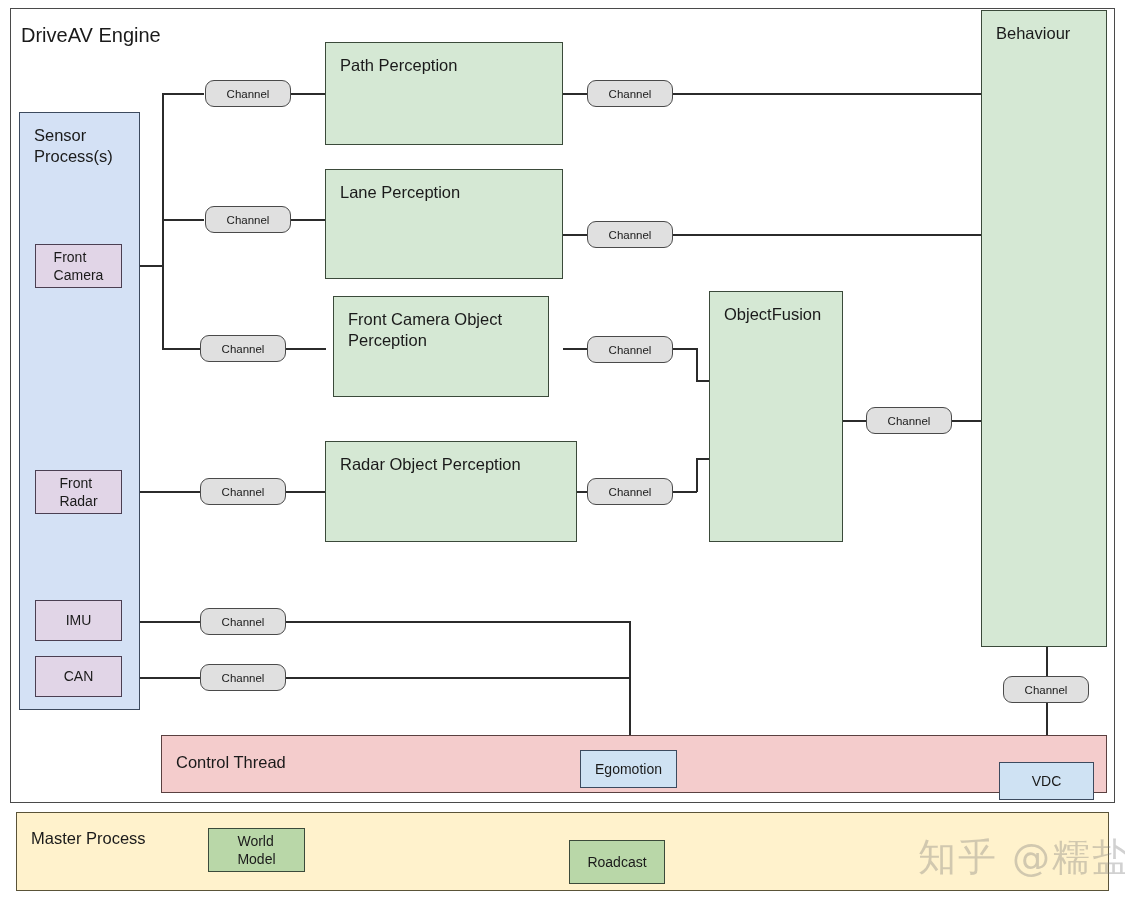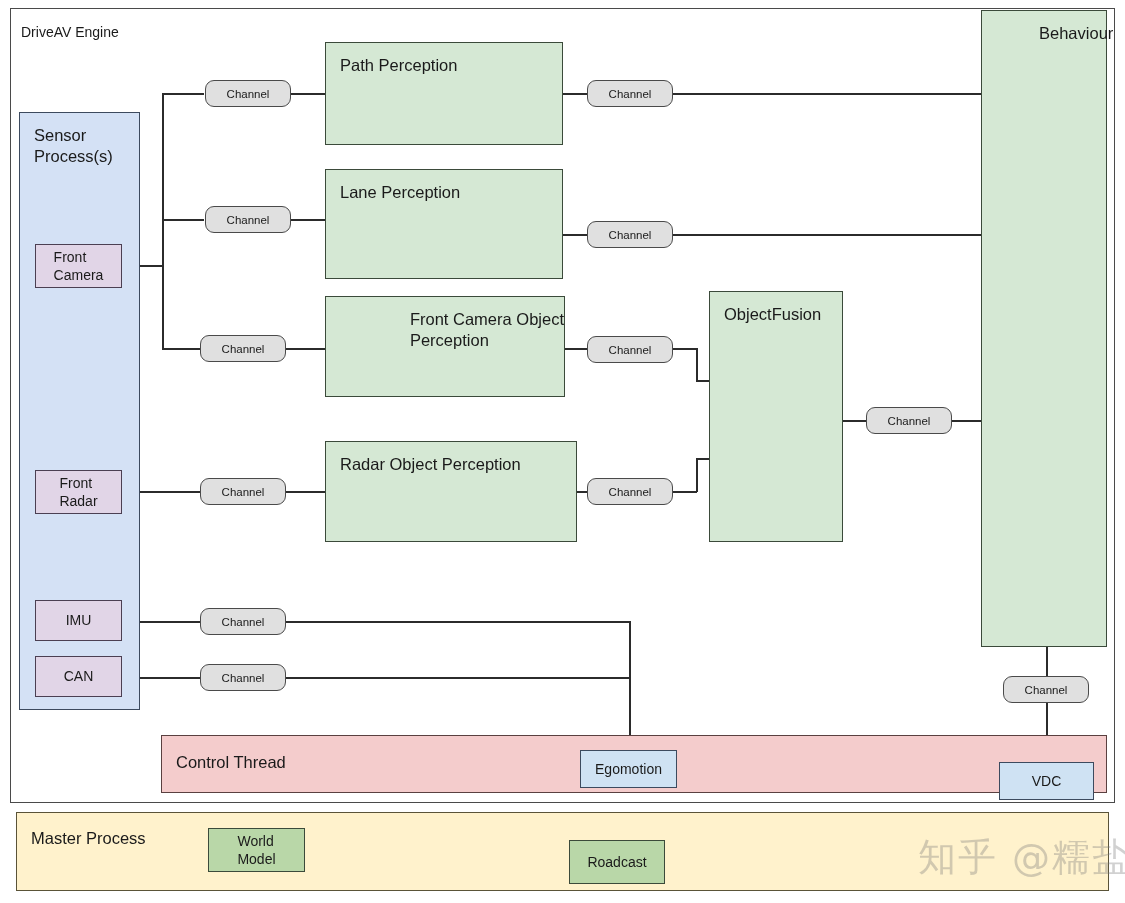--- a/index.html
+++ b/index.html
@@ -34,21 +34,21 @@
   }
 
   
   .frame-outer {
     border: 1.6px solid #4a4a4a;
     background: transparent;
     z-index: 1;
   }
   .frame-title {
     position: absolute;
-    font-size: 14px;
+    font-size: 20px;
     color: #1a1a1a;
     white-space: nowrap;
     z-index: 6;
   }
 
   
   .fill-green   { background: #d5e8d4; border-color: #3b4a3a; }
   .fill-blue    { background: #d4e1f5; border-color: #3c4a5e; }
   .fill-lblue   { background: #cfe2f3; border-color: #3c4a5e; }
   .fill-purple  { background: #e1d5e7; border-color: #4b3f52; }
@@ -134,33 +134,33 @@
   <div class="node fill-purple blk-center" style="left:35px; top:656px; width:87px; height:41px;">
     <span class="lbl">CAN</span>
   </div>
 
   <div class="node fill-green blk-title" style="left:325px; top:42px; width:238px; height:103px;">
     <span class="lbl">Path Perception</span>
   </div>
   <div class="node fill-green blk-title" style="left:325px; top:169px; width:238px; height:110px;">
     <span class="lbl">Lane Perception</span>
   </div>
-  <div class="node fill-green blk-title" style="left:325px; top:296px; width:240px; height:101px;justify-content:flex-end;">
+  <div class="node fill-green blk-title" style="left:333px; top:296px; width:216px; height:101px;">
     <span class="lbl">Front Camera Object
 Perception</span>
   </div>
   <div class="node fill-green blk-title" style="left:325px; top:441px; width:252px; height:101px;">
     <span class="lbl">Radar Object Perception</span>
   </div>
 
   <div class="node fill-green blk-title" style="left:709px; top:291px; width:134px; height:251px;">
     <span class="lbl">ObjectFusion</span>
   </div>
 
-  <div class="node fill-green blk-title" style="left:981px; top:10px; width:126px; height:637px;padding-left:43px;">
+  <div class="node fill-green blk-title" style="left:981px; top:10px; width:126px; height:637px;">
     <span class="lbl">Behaviour</span>
   </div>
 
   <div class="abs node fill-pink blk-title" style="left:161px; top:735px; width:946px; height:58px;">
     <span class="lbl" style="padding-top:16px;">Control Thread</span>
   </div>
   <div class="node fill-lblue blk-center" style="left:580px; top:750px; width:97px; height:38px;">
     <span class="lbl">Egomotion</span>
   </div>
   <div class="node fill-lblue blk-center" style="left:999px; top:762px; width:95px; height:38px;">

